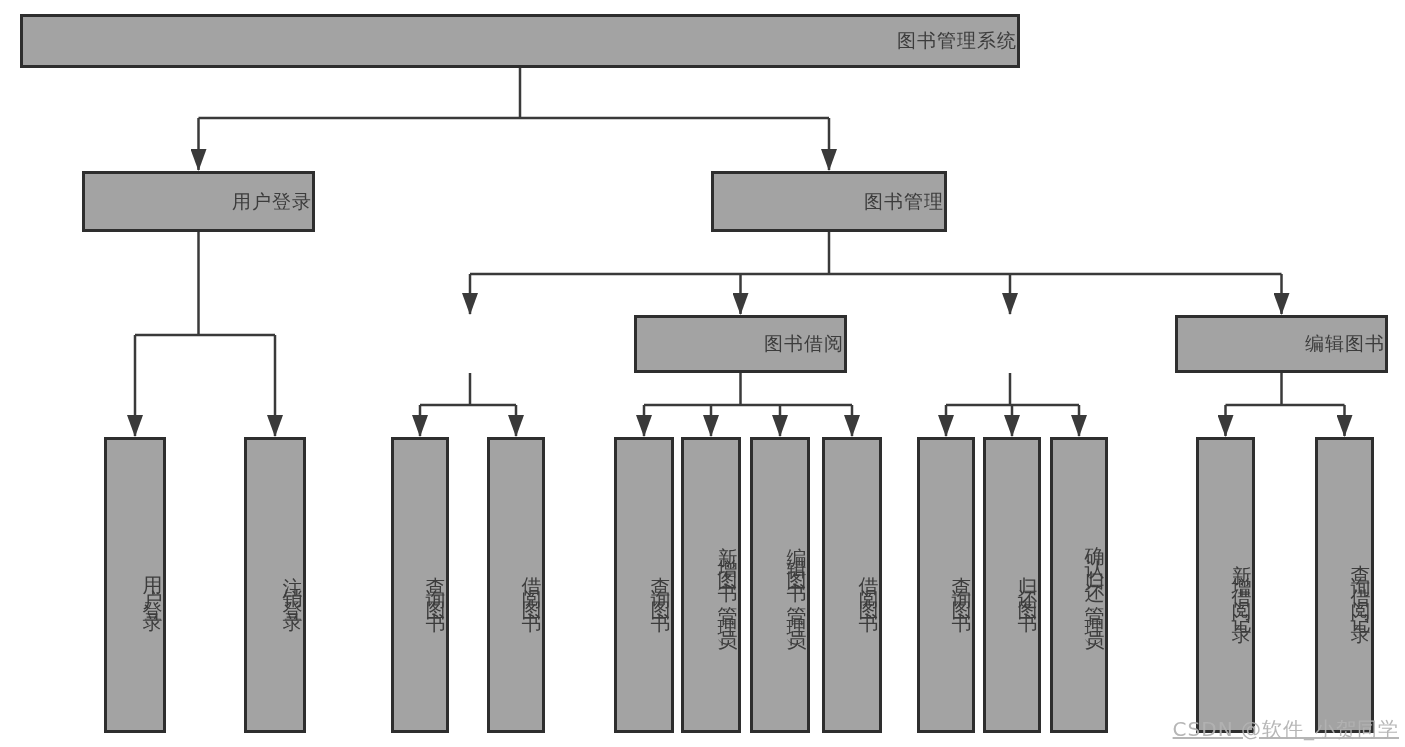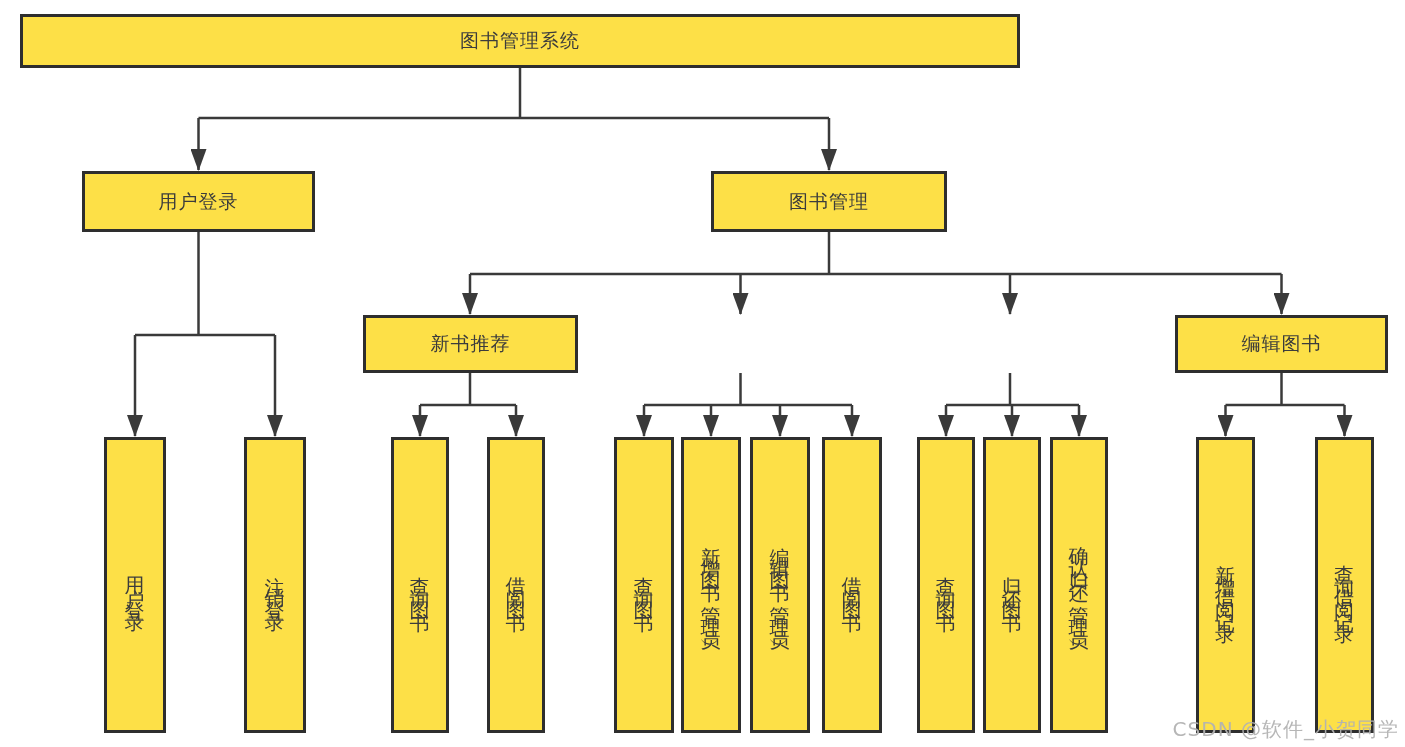--- a/index.html
+++ b/index.html
@@ -24,24 +24,24 @@
   }
   .connectors path {
     stroke: #3a3a3a;
     stroke-width: 2.5;
     fill: none;
   }
   .node {
     position: absolute;
     box-sizing: border-box;
     border: 3px solid #2e2e2e;
-    background: #fde047;
+    background: #a3a3a3;
     display: flex;
     align-items: center;
-    justify-content: center;
+    justify-content: flex-end;
     color: #3c3c3c;
   }
   .h-label {
     font-size: 19px;
     letter-spacing: 1px;
     white-space: nowrap;
   }
   .v-label {
     writing-mode: vertical-rl;
     text-orientation: mixed;
@@ -74,20 +74,21 @@
   .g5b { left:1315px; width: 59px; }
   .watermark {
     position: absolute;
     right: 6px;
     bottom: 4px;
     font-size: 20px;
     letter-spacing: 1px;
     color: rgba(178, 178, 178, 0.95);
     white-space: nowrap;
     z-index: 5;
+    text-decoration: underline;
   }
 </style>
 </head>
 <body>
 
 <div class="canvas">
 
   <svg class="connectors" viewBox="0 0 1405 747" xmlns="http://www.w3.org/2000/svg">
     <defs>
       <marker id="arw" viewBox="0 0 22 16" markerUnits="userSpaceOnUse" markerWidth="22" markerHeight="16" refX="21" refY="8" orient="auto">
@@ -154,22 +155,22 @@
     <span class="h-label">图书管理系统</span>
   </div>
 
   <div class="node b-user">
     <span class="h-label">用户登录</span>
   </div>
   <div class="node b-mgmt">
     <span class="h-label">图书管理</span>
   </div>
 
-  <div class="node c-new">
-    <span class="h-label">新书推荐</span>
+  <div class="node c-bor">
+    <span class="h-label">图书借阅</span>
   </div>
   <div class="node c-rec">
     <span class="h-label">编辑图书</span>
   </div>
 
   <div class="node leaf g1a">
     <span class="v-label">用户登录</span>
   </div>
   <div class="node leaf g1b">
     <span class="v-label">注销登录</span>

